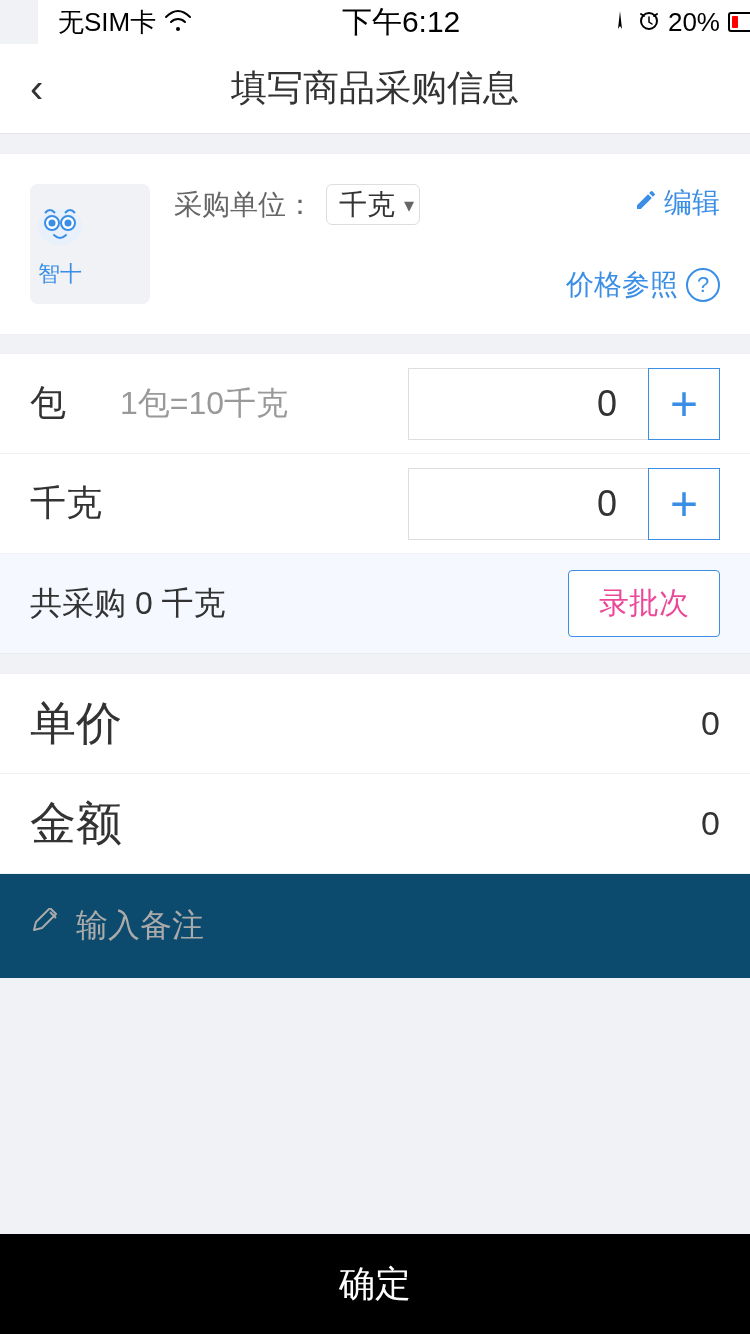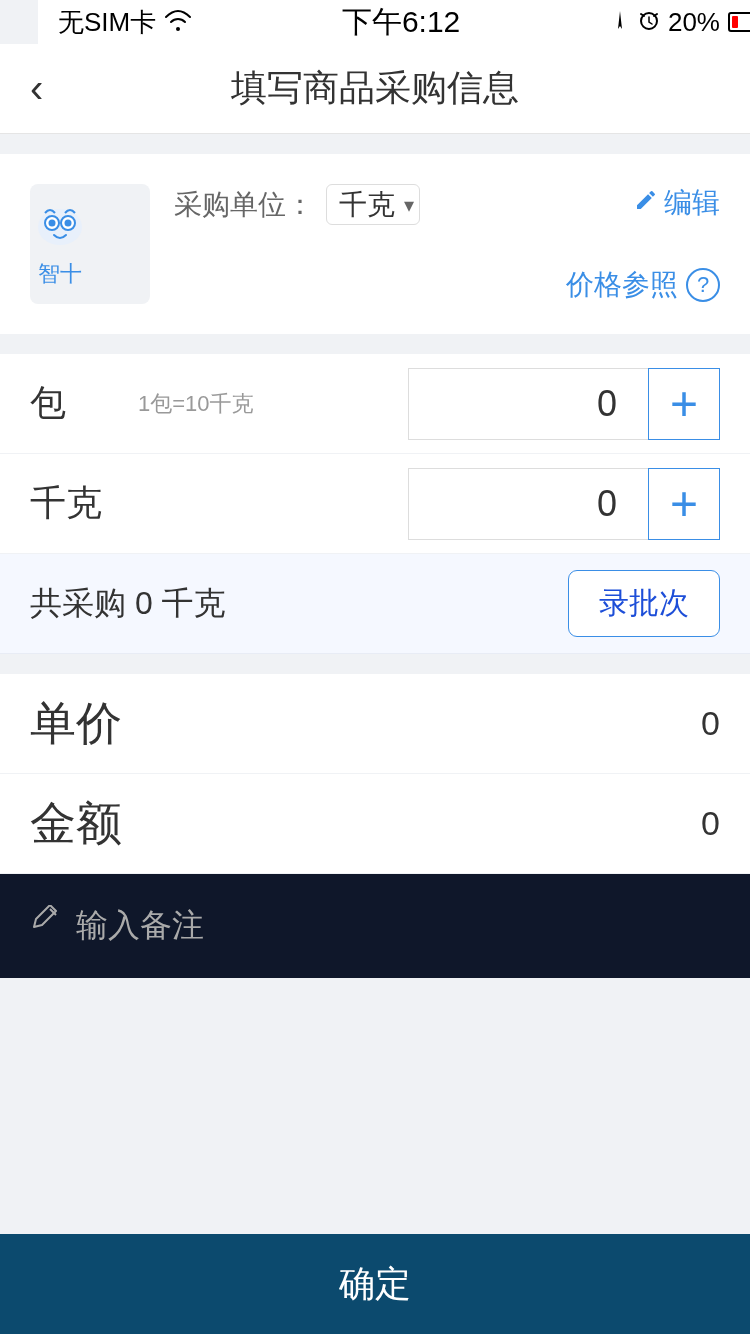--- a/index.html
+++ b/index.html
@@ -223,23 +223,23 @@
       padding: 0 30px;
       height: 100px;
       border-bottom: 1px solid #f0f2f5;
     }
     .qty-label {
       font-size: 36px;
       color: #333;
       min-width: 80px;
     }
     .qty-sub-label {
-      font-size: 22px;
+      font-size: 32px;
       color: #999;
-      margin-left: 28px;
+      margin-left: 10px;
     }
     .qty-input-wrap {
       margin-left: auto;
       display: flex;
       align-items: center;
       gap: 0;
     }
     .qty-input {
       width: 240px;
       height: 72px;
@@ -274,25 +274,25 @@
       height: 100px;
       border-bottom: 1px solid #e8ecf5;
     }
     .total-label {
       font-size: 32px;
       color: #333;
     }
     .batch-btn {
       margin-left: auto;
       border: 1px solid #3a8ee6;
-      color: #1d4ed8;
+      color: #ec4899;
       background: #fff;
       padding: 12px 30px;
       font-size: 30px;
-      border-radius: 9px;
+      border-radius: 4px;
       cursor: pointer;
     }
 
     
     .price-section {
       background: #fff;
       margin-top: 20px;
     }
     .price-row {
       display: flex;
@@ -306,24 +306,25 @@
       color: #333;
     }
     .price-value {
       margin-left: auto;
       font-size: 34px;
       color: #333;
     }
 
     
     .note-section {
-      background: #0f172a;
+      background: #0c4a6e;
       margin-top: 0;
       padding: 30px;
       display: flex;
+      align-items: center;
       gap: 16px;
       min-height: 100px;
     }
     .note-icon {
       font-size: 34px;
       color: #999;
     }
     .note-placeholder {
       font-size: 32px;
       color: #aaa;
@@ -336,21 +337,21 @@
       min-height: 300px;
     }
 
     
     .confirm-bar {
       position: fixed;
       bottom: 0;
       left: 0;
       width: 750px;
       height: 100px;
-      background: #0c4a6e;
+      background: #000000;
       display: flex;
       align-items: center;
       justify-content: center;
       cursor: pointer;
     }
     .confirm-text {
       font-size: 36px;
       color: #fff;
       font-weight: 500;
     }

